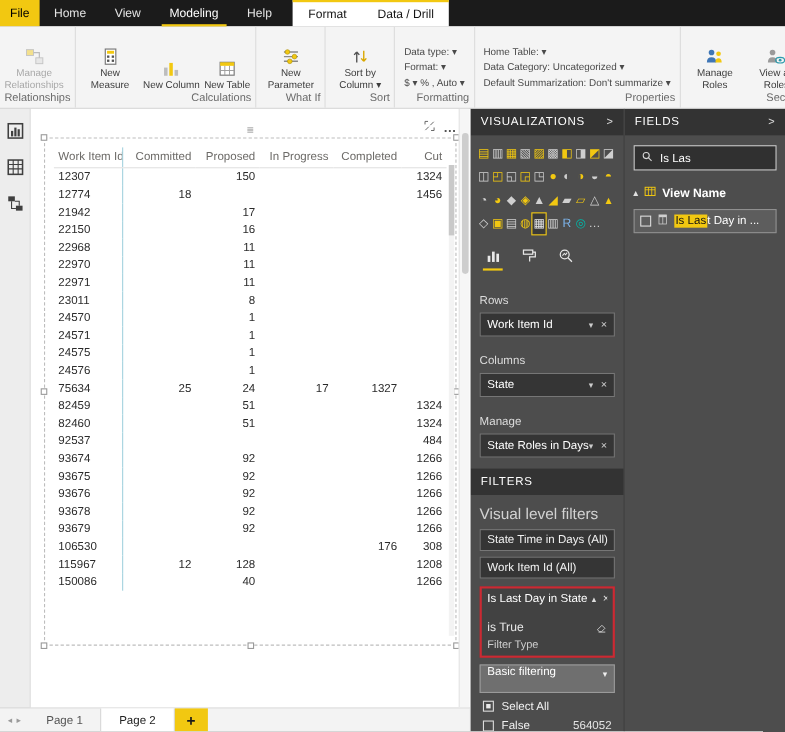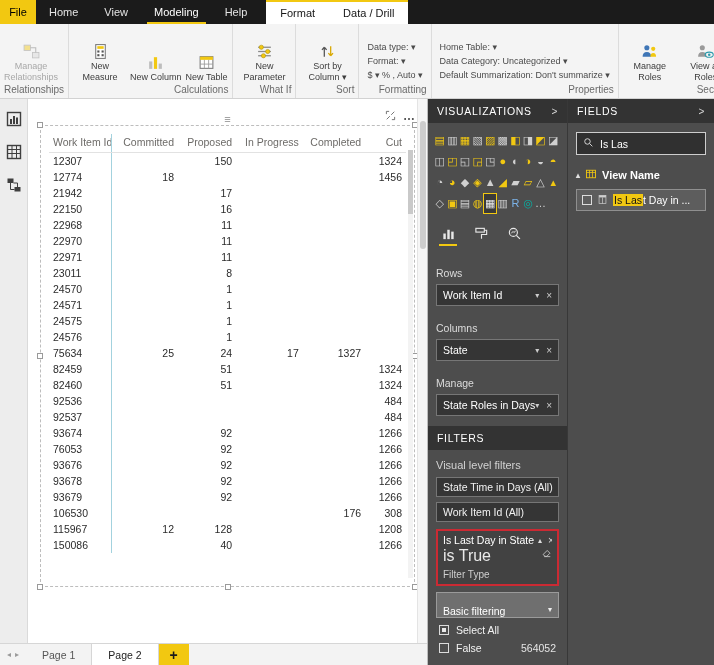--- a/index.html
+++ b/index.html
@@ -94,32 +94,32 @@
   .vtab svg{width:15px;height:15px}
   .vtab.active::after{content:"";position:absolute;bottom:-4px;left:-1px;right:-1px;height:2px;background:#F2C811}
 
   .wells{padding:0 8px}
   .well-label{color:#dcdcdc;font-size:10.5px;margin:16px 0 5px}
   .well{height:22px;background:#353535;border:1px solid #767676;display:flex;align-items:center;
         padding:0 6px;color:#fff;font-size:10.5px;white-space:nowrap;overflow:hidden}
   .well .caret{margin-left:auto;font-size:8px;color:#ccc}
   .well .x{margin-left:7px;color:#ccc;font-size:10px}
 
-  .flabel{color:#d2d2d2;font-size:11px;margin:9px 8px 1px}
+  .flabel{color:#d2d2d2;font-size:14px;margin:9px 8px 1px}
   .chip{margin:5px 8px 0;height:20px;background:#353535;border:1px solid #767676;display:flex;align-items:center;
         padding:0 6px;color:#f2f2f2;font-size:10.5px;white-space:nowrap;overflow:hidden}
   .fcard{margin:7px 8px 0;border:2px solid #CB2A33;background:#424242;padding:3px 5px 4px}
   .fcard-head{display:flex;align-items:center;color:#fff;font-size:10.5px;white-space:nowrap;overflow:hidden}
   .fcard-head .up{margin-left:auto;font-size:8px;color:#ddd;padding-left:4px}
   .fcard-head .x{margin-left:6px;color:#ddd}
-  .fcond{display:flex;align-items:flex-start;color:#e9e9e9;font-size:16px;margin-top:1px}
+  .fcond{display:flex;align-items:flex-start;color:#e9e9e9;font-size:11px;margin-top:15px}
   .fcond .eraser{margin-left:auto;display:flex}
   .fcond svg{width:11px;height:11px}
   .ftype{color:#cfcfcf;font-size:10px;margin-top:4px}
-  .fselect{margin:6px 8px 0;height:21px;background:#6f6f6f;border:1px solid #9a9a9a;display:flex;align-items:flex-start;
+  .fselect{margin:6px 8px 0;height:21px;background:#6f6f6f;border:1px solid #9a9a9a;display:flex;align-items:flex-end;
            padding:12px 6px;color:#fff;font-size:10.5px}
   .fselect .caret{margin-left:auto;font-size:8px;color:#eee}
   .fopt{display:flex;align-items:center;margin:6px 11px 0;color:#f2f2f2;font-size:10.5px}
   .cbx{width:10px;height:10px;border:1px solid #dcdcdc;background:transparent;flex:0 0 auto;position:relative}
   .cbx.partial::after{content:"";position:absolute;left:2px;top:2px;right:2px;bottom:2px;background:#e8e8e8}
   .fopt .lbl{margin-left:7px}
   .fopt .count{margin-left:auto;color:#e4e4e4}
 
   .searchbox{margin:9px 8px 0;height:23px;background:#303030;border:1px solid #cdcdcd;display:flex;align-items:center;
              padding:0 6px;gap:6px}
@@ -447,45 +447,37 @@
                   </tr>
                   <tr>
                     <td>82460</td>
                     <td></td>
                     <td>51</td>
                     <td></td>
                     <td></td>
                     <td>1324</td>
                   </tr>
                   <tr>
-                    <td>92536</td>
+                    <td>92537</td>
                     <td></td>
                     <td></td>
                     <td></td>
                     <td></td>
                     <td>484</td>
                   </tr>
                   <tr>
-                    <td>92537</td>
-                    <td></td>
-                    <td></td>
-                    <td></td>
-                    <td></td>
-                    <td>484</td>
-                  </tr>
-                  <tr>
                     <td>93674</td>
                     <td></td>
                     <td>92</td>
                     <td></td>
                     <td></td>
                     <td>1266</td>
                   </tr>
                   <tr>
-                    <td>76053</td>
+                    <td>93675</td>
                     <td></td>
                     <td>92</td>
                     <td></td>
                     <td></td>
                     <td>1266</td>
                   </tr>
                   <tr>
                     <td>93676</td>
                     <td></td>
                     <td>92</td>

